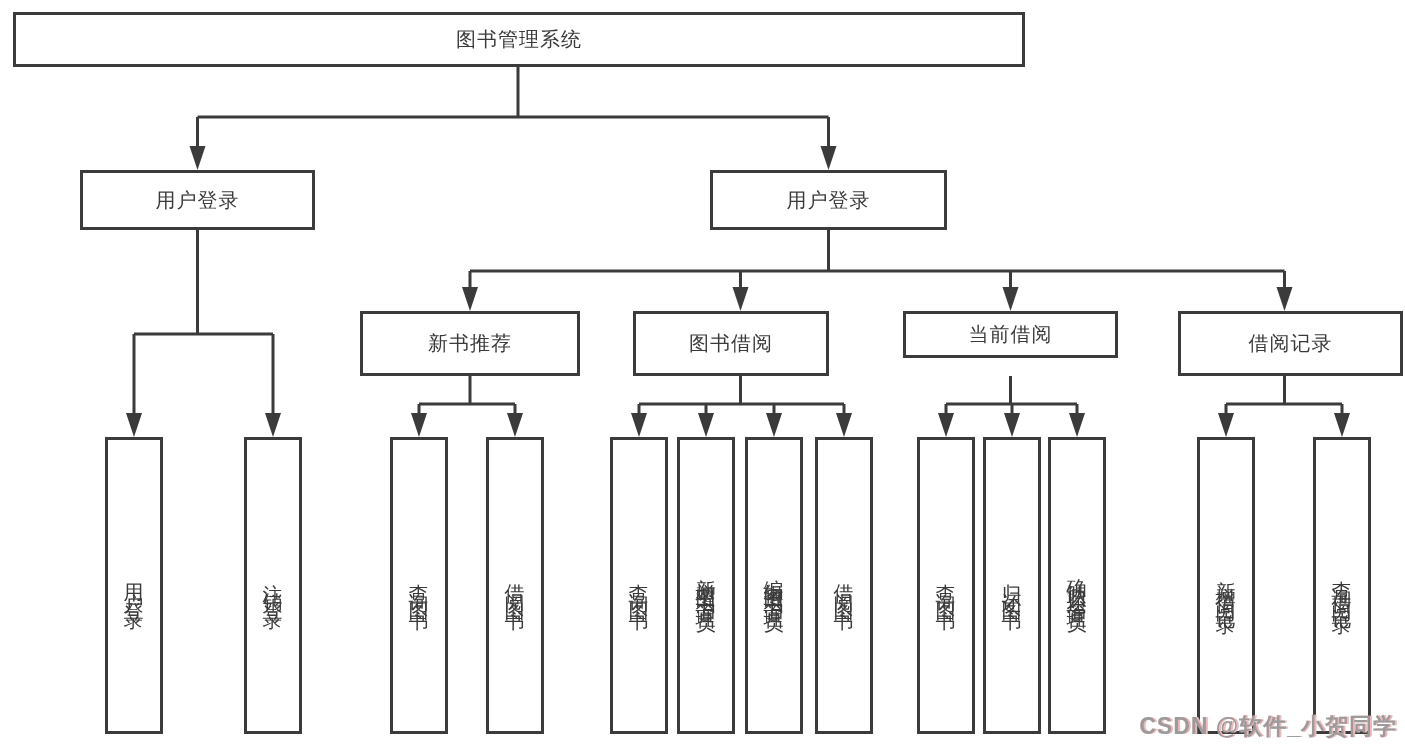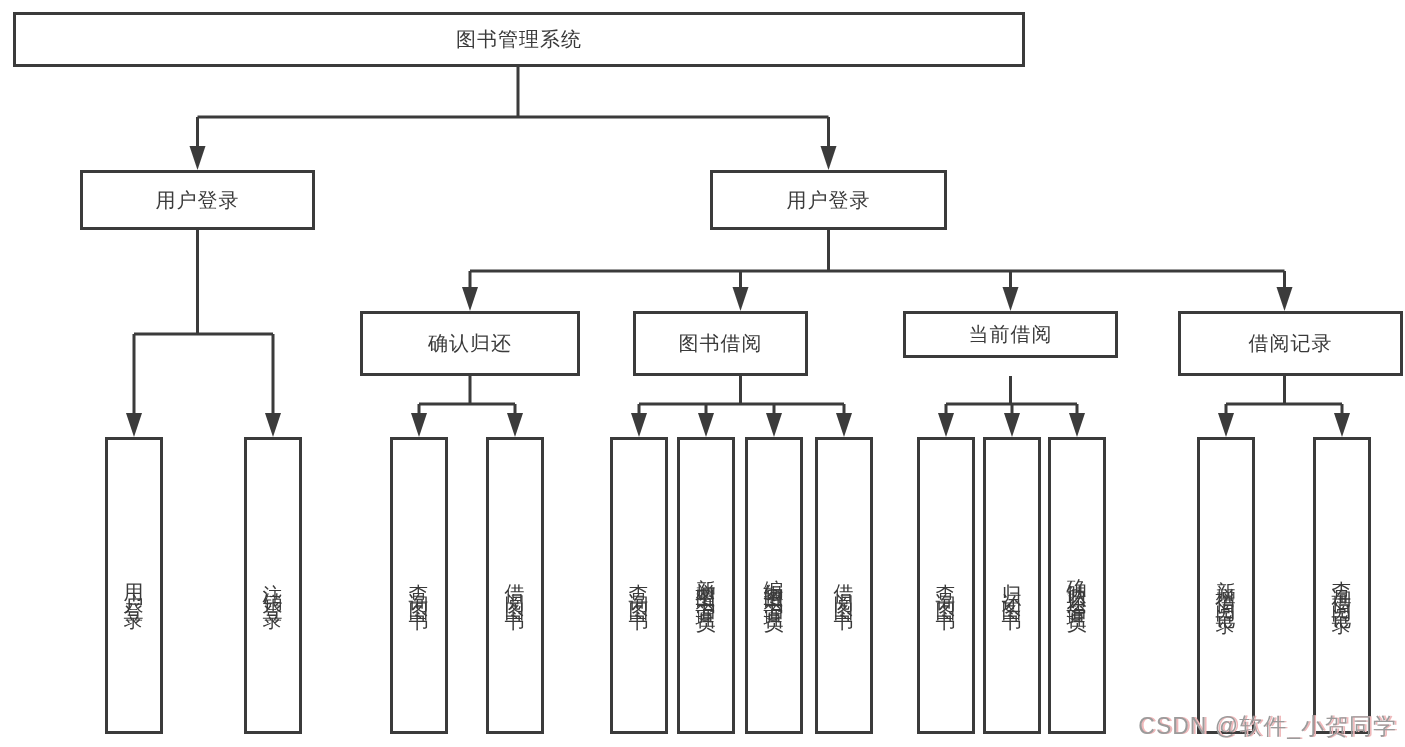--- a/index.html
+++ b/index.html
@@ -36,21 +36,21 @@
     text-orientation: mixed;
     letter-spacing: 9px;
     line-height: 1;
     padding: 4px 0;
   }
   
   #node-root            { left: 13px;   top: 12px;  width: 1012px; height: 55px; }
   #node-user-login      { left: 80px;   top: 170px; width: 235px;  height: 60px; }
   #node-book-mgmt       { left: 710px;  top: 170px; width: 237px;  height: 60px; }
   #node-new-book        { left: 360px;  top: 311px; width: 220px;  height: 65px; }
-  #node-book-borrow     { left: 633px;  top: 311px; width: 175px;  height: 65px; }
+  #node-book-borrow     { left: 633px;  top: 311px; width: 196px;  height: 65px; }
   #node-current-borrow  { left: 903px;  top: 311px; width: 215px;  height: 47px; }
   #node-borrow-record   { left: 1172px; top: 311px; width: 225px;  height: 65px; margin-left: 6px; }
   .leaf { top: 437px; width: 58px; height: 297px; }
   #leaf-0  { left: 105px;  }
   #leaf-1  { left: 244px;  }
   #leaf-2  { left: 390px;  }
   #leaf-3  { left: 486px;  }
   #leaf-4  { left: 610px;  }
   #leaf-5  { left: 677px;  letter-spacing: 5px; }
   #leaf-6  { left: 745px;  letter-spacing: 5px; }
@@ -63,20 +63,21 @@
   #watermark {
     position: absolute;
     right: 8px;
     bottom: 5px;
     font-size: 23px;
     color: #9b9b9b;
     text-shadow: 2px 0 0 #f0b8ba;
     letter-spacing: 1px;
     z-index: 5;
     white-space: nowrap;
+    font-weight: bold;
   }
 </style>
 </head>
 <body>
 
 <div id="canvas">
 
   <svg id="connectors" viewBox="0 0 1405 747" xmlns="http://www.w3.org/2000/svg">
     <g stroke="#3b3b3b" stroke-width="3" fill="none">
       <path d="M518 67 V117 M197.5 117 H828.5 M197.5 117 V150 M828.5 117 V150"></path>
@@ -108,21 +109,21 @@
       <polygon points="1218,413 1234,413 1226,437"></polygon>
       <polygon points="1334,413 1350,413 1342,437"></polygon>
     </g>
   </svg>
 
   <div class="node" id="node-root">图书管理系统</div>
 
   <div class="node" id="node-user-login">用户登录</div>
   <div class="node" id="node-book-mgmt">用户登录</div>
 
-  <div class="node" id="node-new-book">确认归还</div>
+  <div class="node" id="node-new-book">新书推荐</div>
   <div class="node" id="node-book-borrow">图书借阅</div>
   <div class="node" id="node-current-borrow">当前借阅</div>
   <div class="node" id="node-borrow-record">借阅记录</div>
 
   <div class="node leaf" id="leaf-0">用户登录</div>
   <div class="node leaf" id="leaf-1">注销登录</div>
 
   <div class="node leaf" id="leaf-2">查询图书</div>
   <div class="node leaf" id="leaf-3">借阅图书</div>
 

